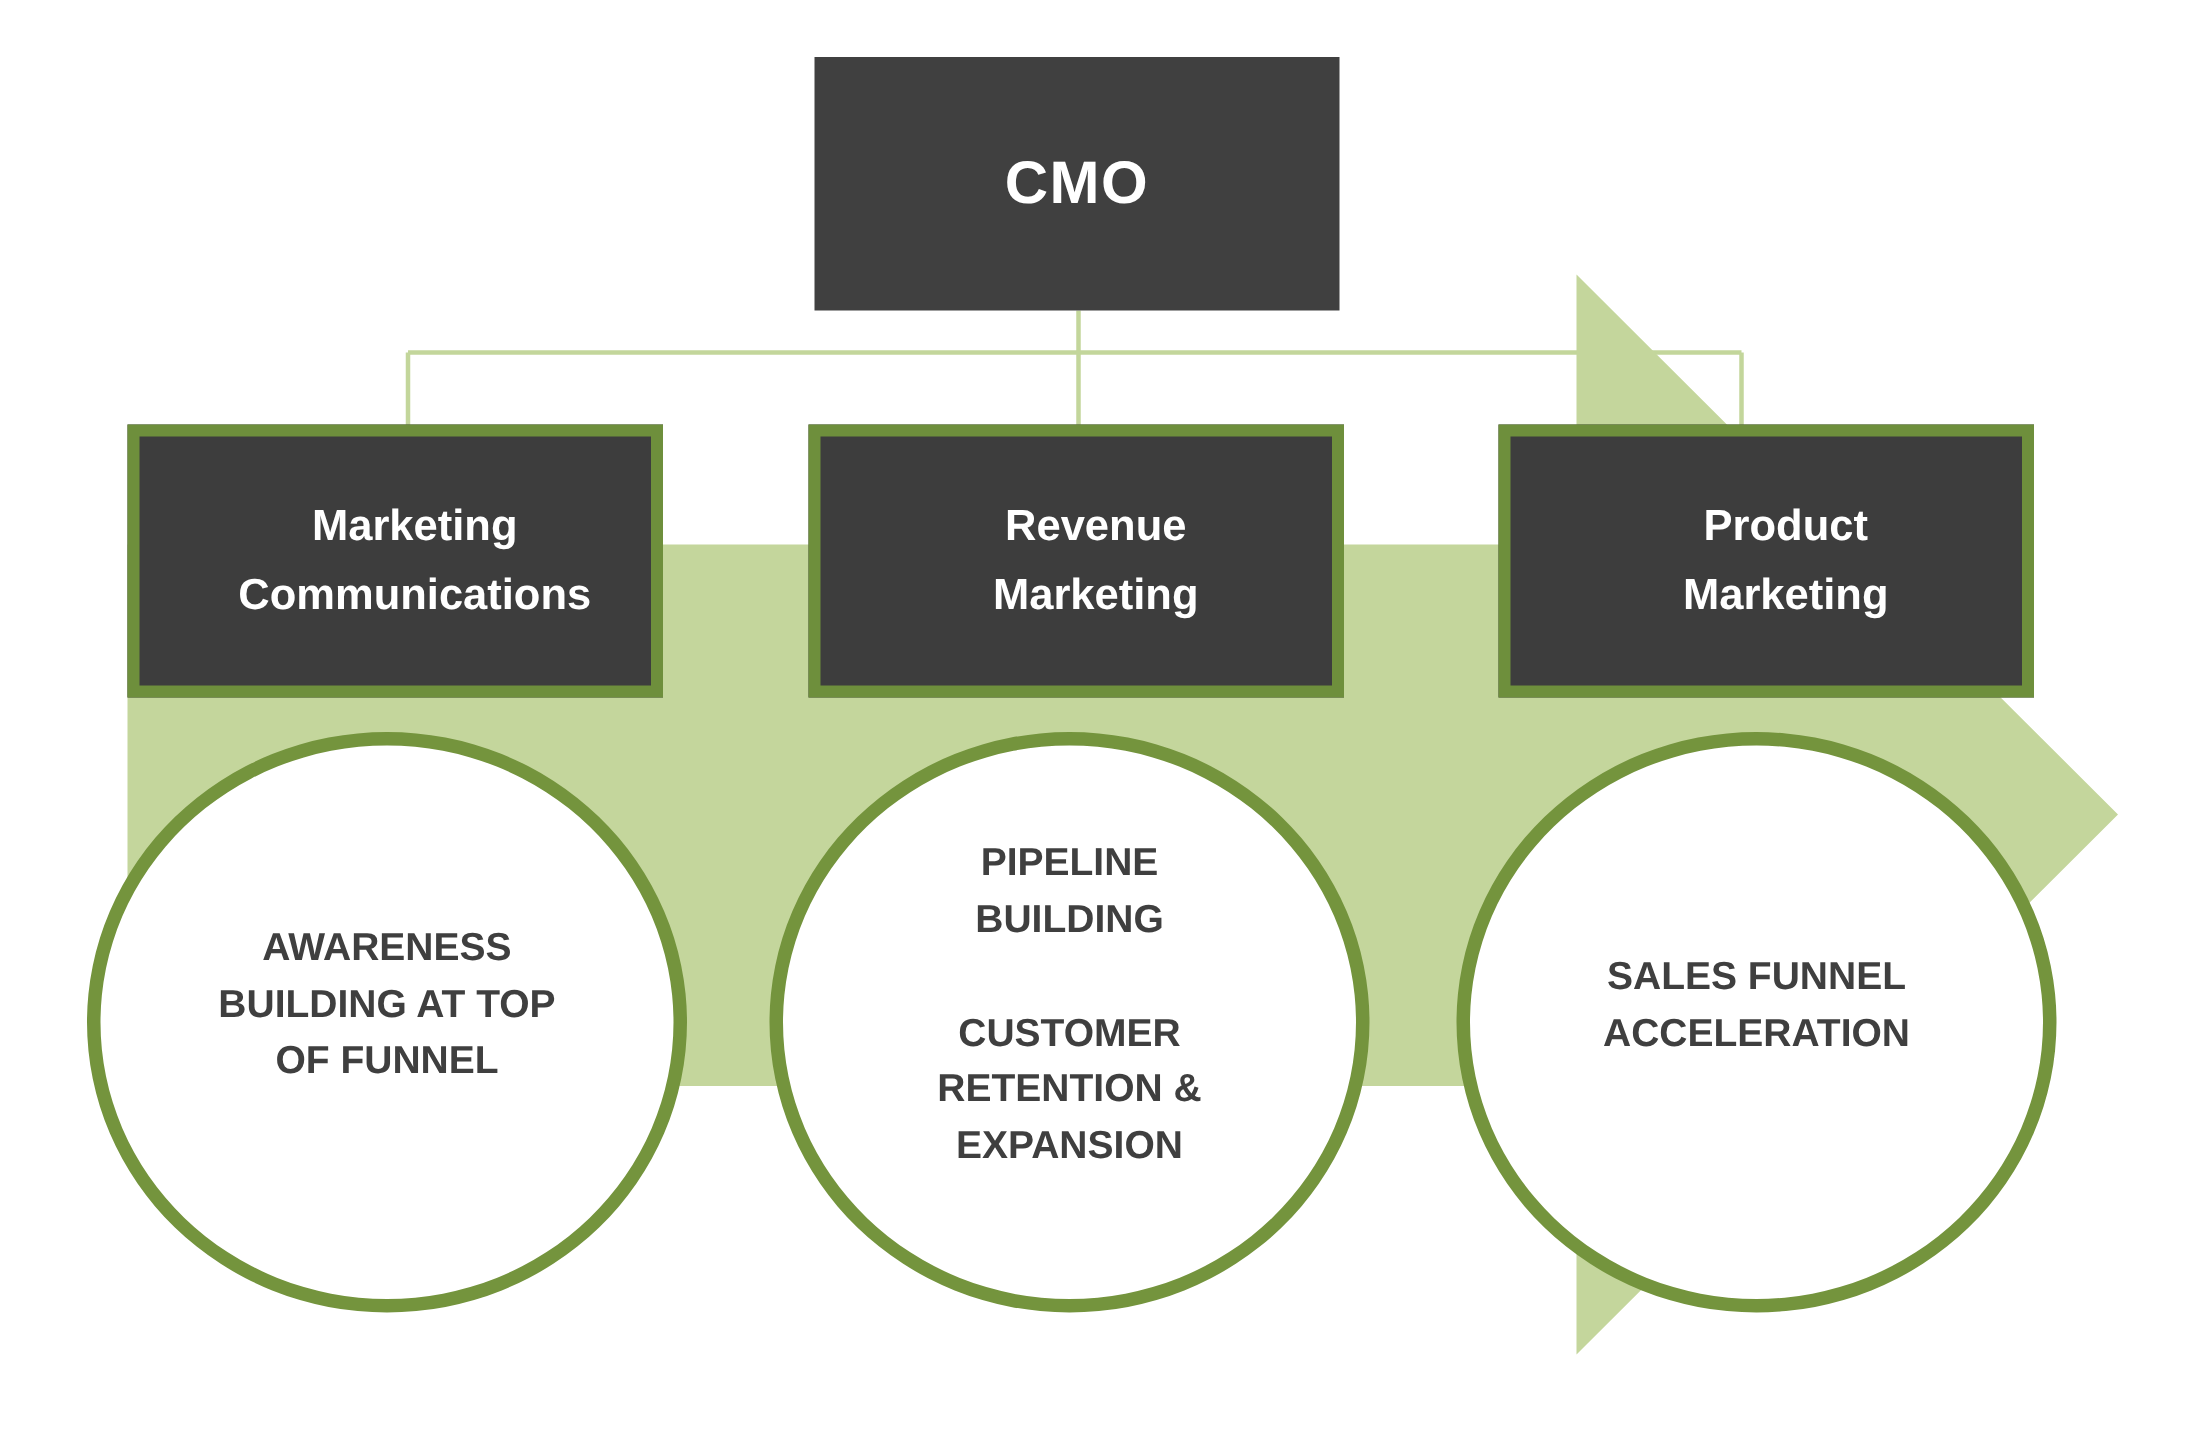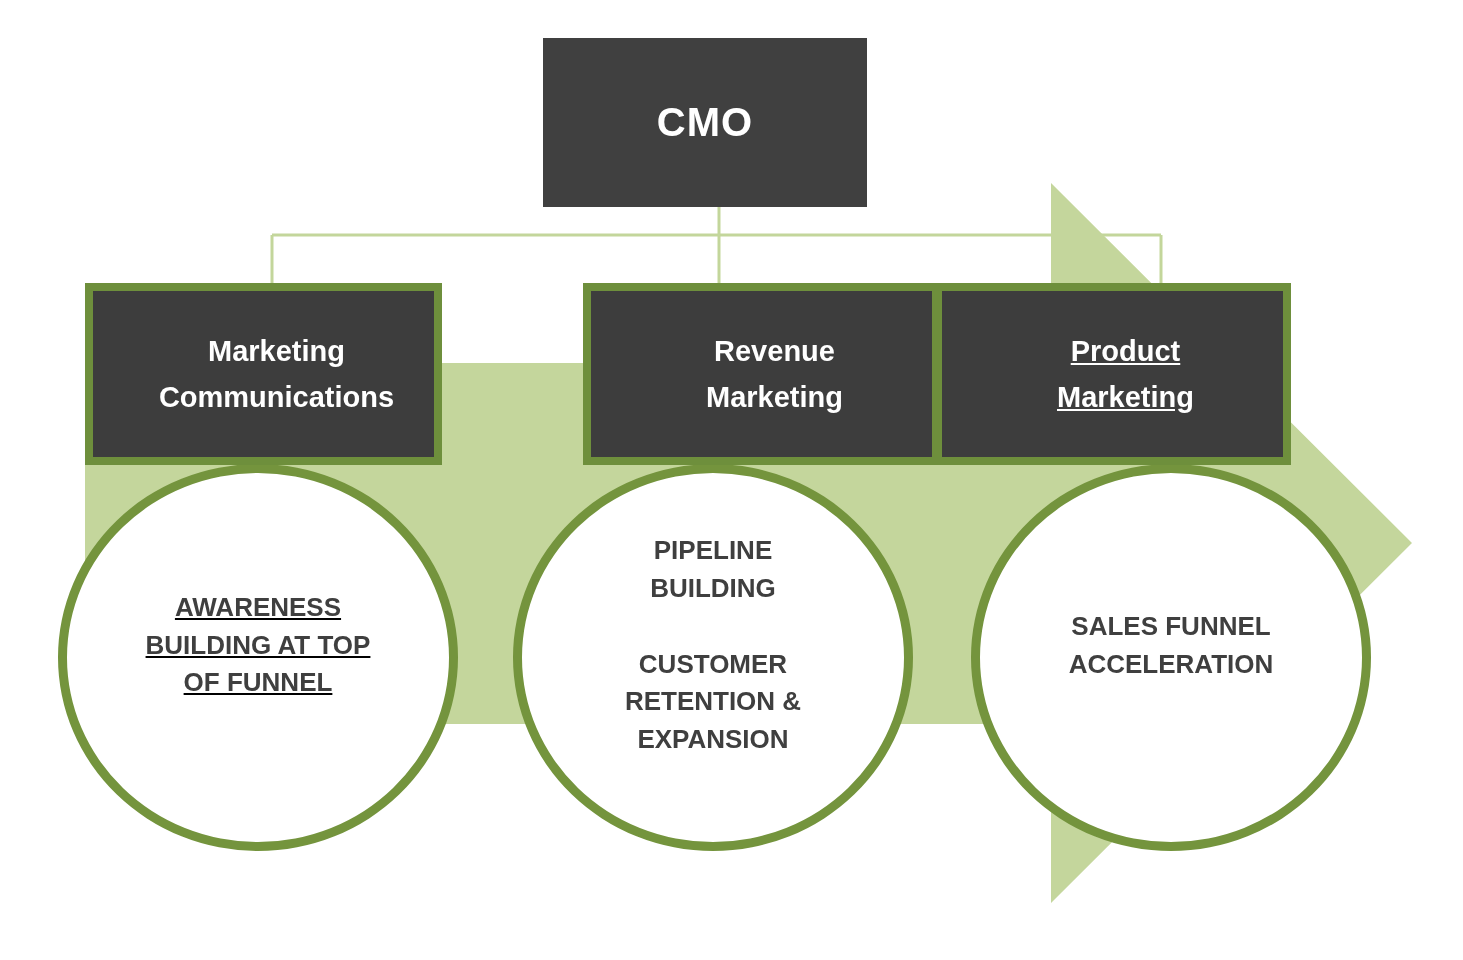--- a/index.html
+++ b/index.html
@@ -30,49 +30,49 @@
     background:var(--box-fill);
     border:8px solid var(--box-border);
     display:flex;align-items:center;justify-content:center;
     text-align:center;
     color:var(--box-text);
     font-weight:bold;font-size:29px;line-height:1.6;
     white-space:pre-line;
     padding-left:26px;
   }
   #cmo-box{
-    position:absolute;left:543px;top:38px;width:324px;height:169px;
+    position:absolute;left:543px;top:38px;width:350px;height:169px;
     box-sizing:border-box;
     background:var(--cmo-fill);
     display:flex;align-items:center;justify-content:center;
     color:var(--box-text);
     font-weight:bold;font-size:40px;letter-spacing:1px;
   }
   .resp-circle{
-    position:absolute;top:464px;width:400px;height:387px;
+    position:absolute;top:488px;width:400px;height:387px;
     box-sizing:border-box;
     border-radius:50%;
     background:#ffffff;
     border:9px solid var(--circle-border);
     display:flex;align-items:center;justify-content:center;
   }
   .circle-text{
     transform:translateY(-12px);
     text-align:center;
     color:var(--circle-text);
     font-weight:bold;font-size:26px;line-height:1.45;
     white-space:pre-line;
     max-width:330px;
   }
   .circle-text p{margin:0;}
   .circle-text p + p{}
   #box-1{left:85px;}
-  #box-2{left:539px;margin-left:44px;}
-  #box-3{left:934px;text-decoration:underline;}
-  #circle-1{left:58px;text-decoration:underline;}
+  #box-2{left:539px;}
+  #box-3{left:999px;}
+  #circle-1{left:58px;}
   #circle-2{left:513px;}
   #circle-3{left:971px;}
 </style>
 </head>
 <body>
 
 <div id="canvas">
 
   <svg id="shapes" viewBox="0 0 1463 960">
 

